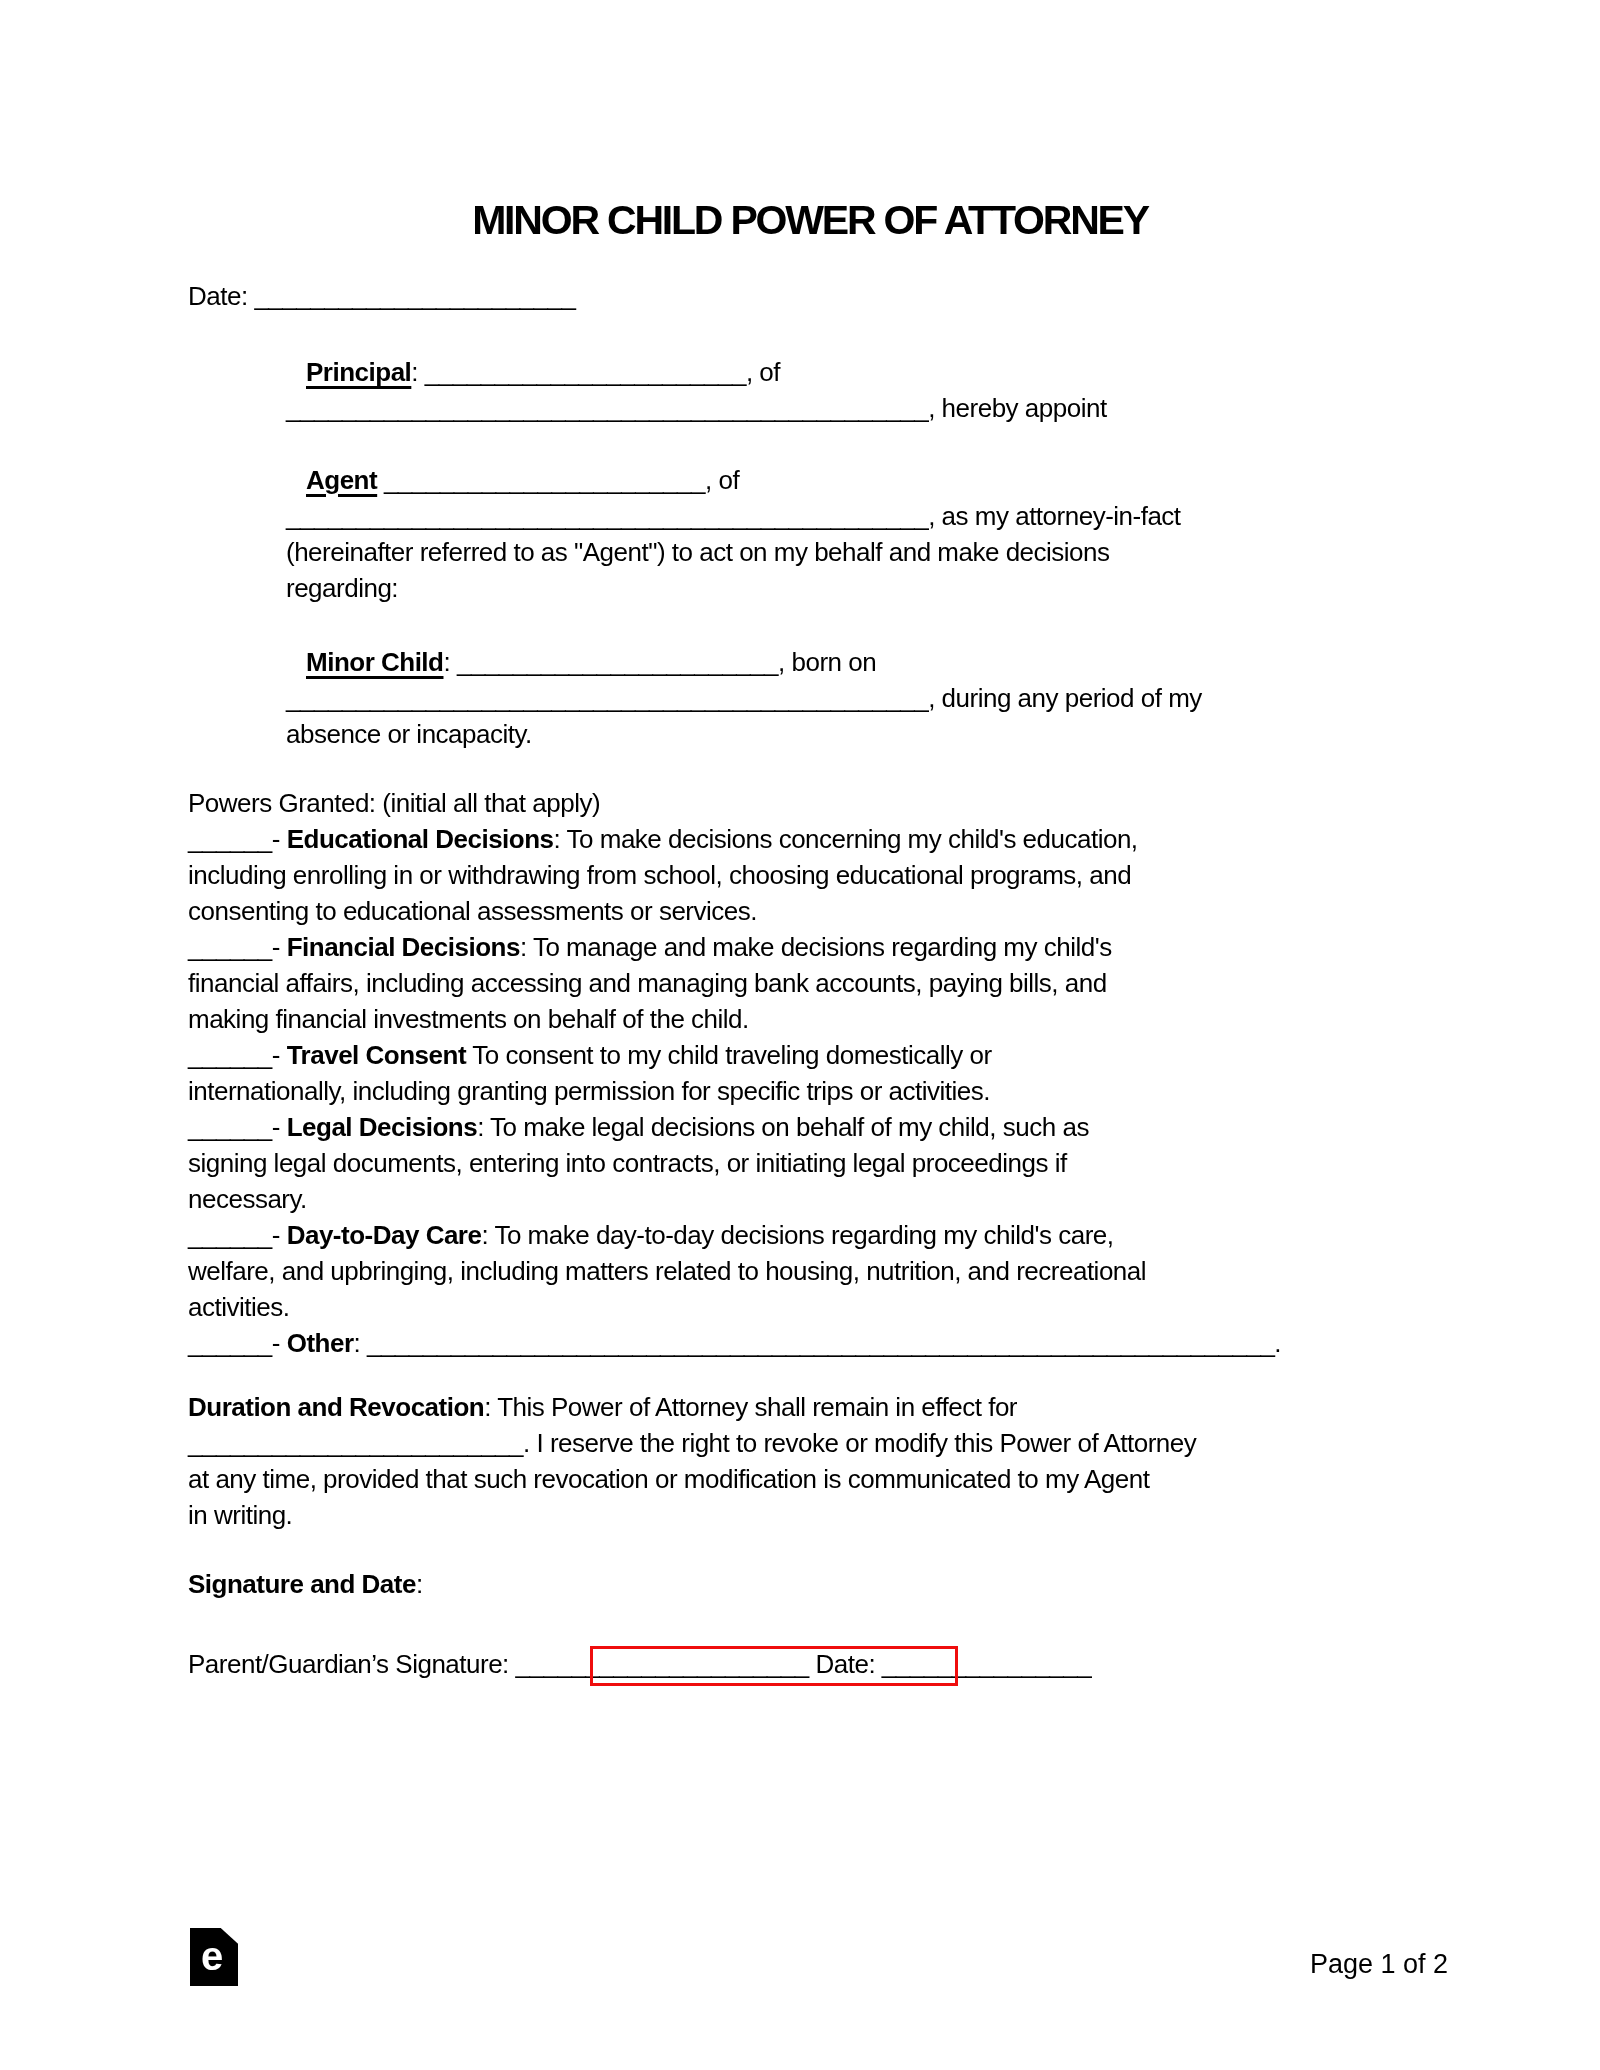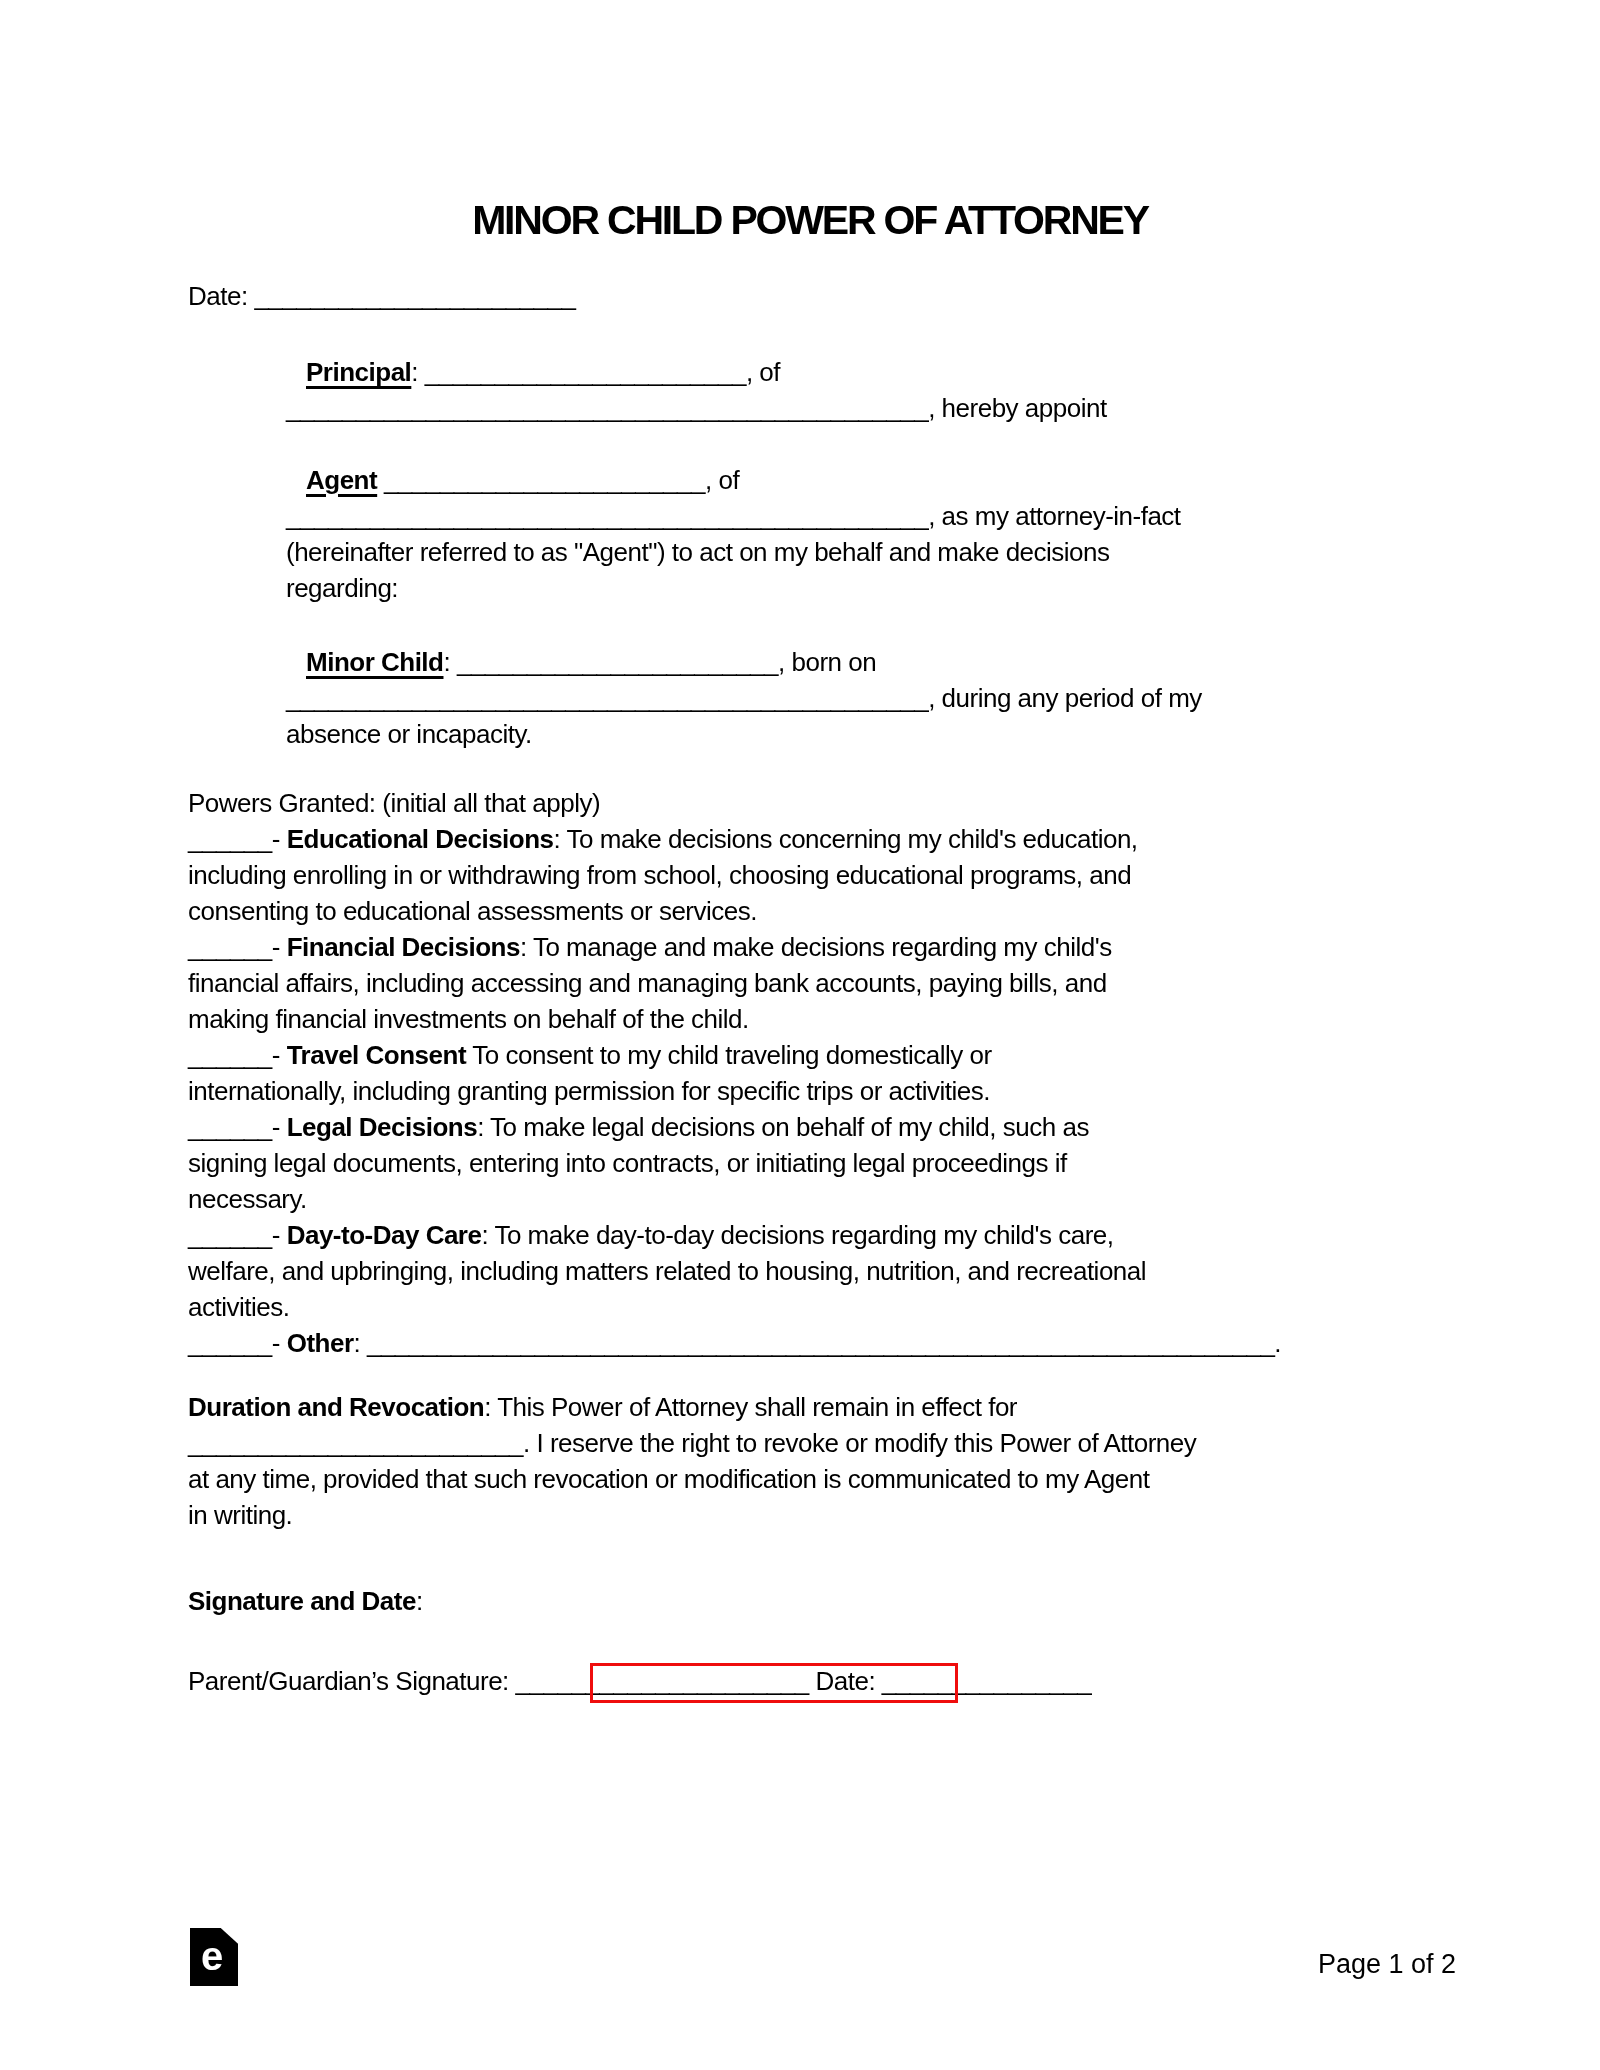--- a/index.html
+++ b/index.html
@@ -17,42 +17,42 @@
   }
 
   .date-line { margin-top:36px; }
   .indent { margin-left:98px; }
   .principal-par { margin-top:40px; }
   .agent-par { margin-top:36px; }
   .minor-par { margin-top:38px; }
   .powers-heading { margin-top:33px; }
   .power-item:first-of-type { margin-top:36px; }
   .duration-par { margin-top:28px; }
-  .sig-heading { margin-top:50px; }
+  .sig-heading { margin-top:33px; }
   .sig-row { margin-top:44px; position:relative; }
 
   .term { font-weight:bold; }
   .ul { text-decoration:underline; text-decoration-thickness:2.5px; text-underline-offset:5px;margin-left:20px; }
 
   .sig-box {
     position:absolute; left:402px; top:0px;
     width:368px; height:40px;
     border:3px solid #ef0d0d;
     background:transparent;
   }
 
   .logo { position:absolute; left:190px; top:1928px; width:48px; height:58px; }
   .logo-page { position:absolute; left:0; top:0; width:100%; height:100%;
     background:#000; clip-path:polygon(0 0, 64% 0, 100% 27%, 100% 100%, 0 100%); }
   .logo-fold { position:absolute; left:62%; top:1px; width:36%; height:27%;
     background:#000; clip-path:polygon(0 0, 100% 100%, 0 100%); }
   .logo-e { position:absolute; left:2px; top:4px; width:40px; text-align:center;
     color:#fff; font-size:40px; line-height:48px; font-weight:bold; }
 
-  .pagenum { position:absolute; right:144px; top:1948px;
+  .pagenum { position:absolute; right:152px; top:1948px;
     font-size:27px; line-height:32px; letter-spacing:0; }
 </style>
 </head>
 <body>
 
 <div class="doc">
 
   <h1 class="title">MINOR CHILD POWER OF ATTORNEY</h1>
 
   <p class="t date-line"><span>Date: </span><span>_______________________</span></p>

